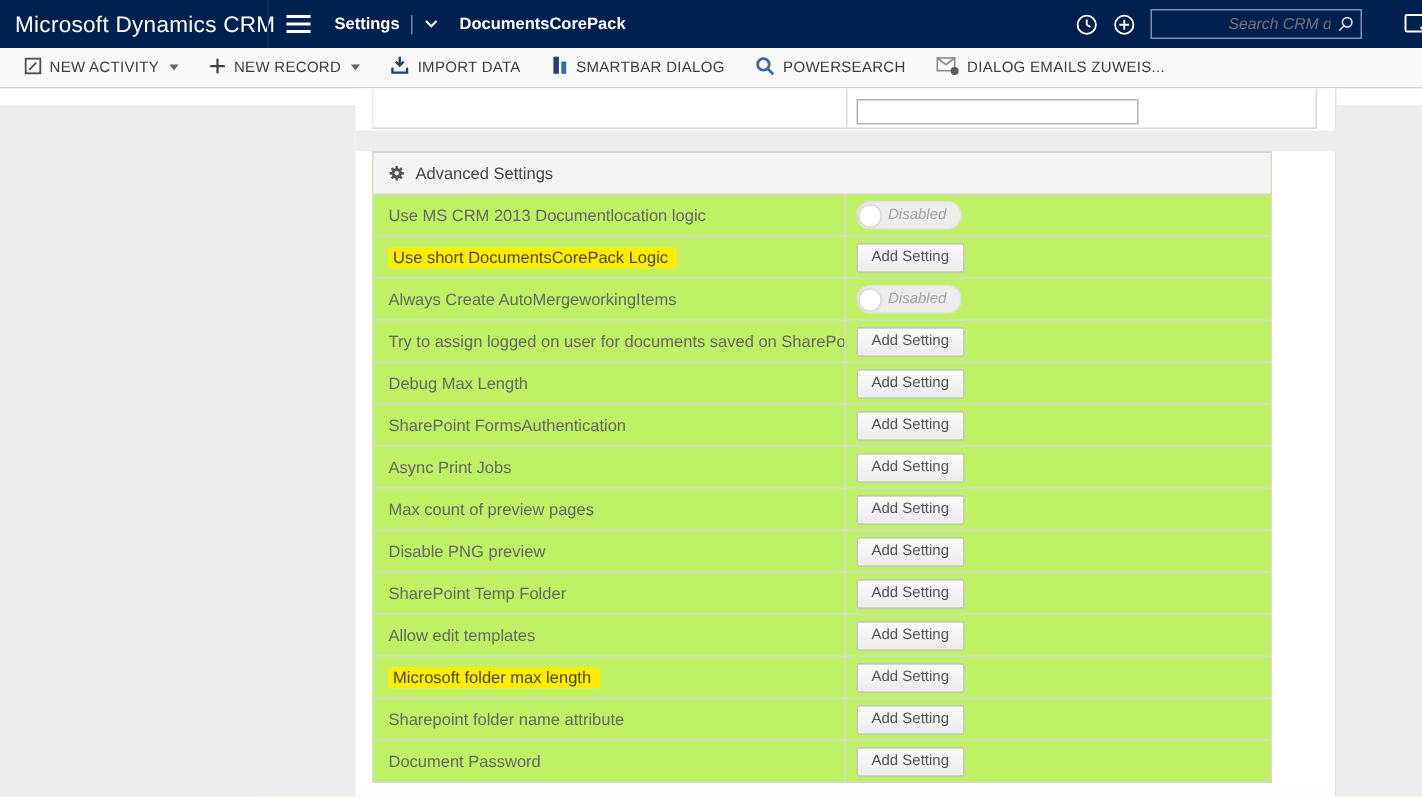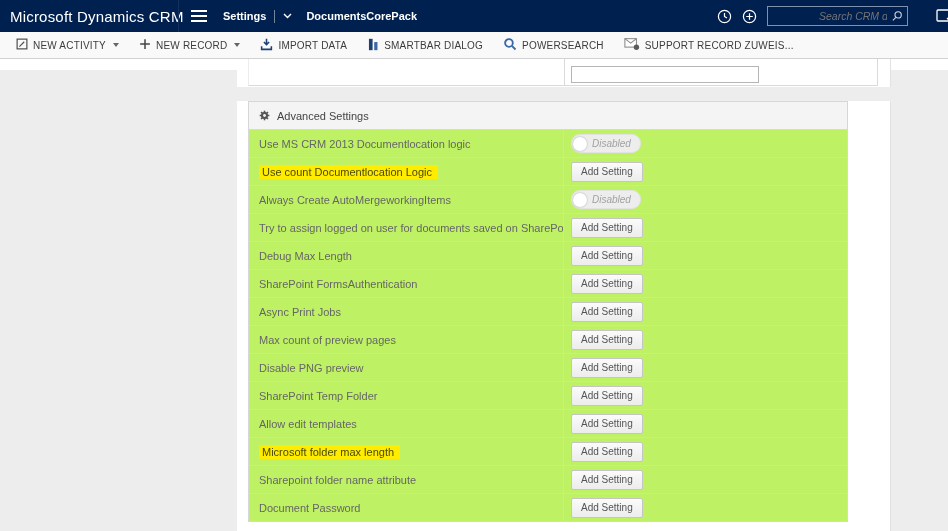--- a/index.html
+++ b/index.html
@@ -169,21 +169,21 @@
       <span>POWERSEARCH</span>
     </div>
     <div class="titem">
       <span>
         <svg width="16" height="14" viewBox="0 0 18 15">
             <rect x="1" y="1.5" width="13" height="9.5" fill="#fff" stroke="#8a8a8a" stroke-width="1.2"></rect>
             <path d="M1 1.5 L7.5 6.5 L14 1.5" fill="none" stroke="#8a8a8a" stroke-width="1.2"></path>
             <circle cx="14" cy="11.2" r="3" fill="#5b5b5b"></circle>
           </svg>
       </span>
-      <span>SUPPORT RECORD ZUWEIS...</span>
+      <span>DIALOG EMAILS ZUWEIS...</span>
     </div>
   </div>
 
   <div class="content">
     <div class="white-strip"></div>
     <div class="panel">
 
       <div class="partial-row">
         <div class="vdiv"></div>
         <input type="text" value="" style="">
@@ -214,21 +214,21 @@
     </div>
     <div class="cell-control">
                 <div class="toggle">
                   <span class="knob"></span>
                   <span class="toggle-label">Disabled</span>
                 </div>
               </div>
   </div>
             <div class="srow">
     <div class="cell-label">
-      <span class="label-text hl">Use count Documentlocation Logic</span>
+      <span class="label-text hl">Use short DocumentsCorePack Logic</span>
     </div>
     <div class="cell-control">
                 <button class="add-btn">Add Setting</button>
               </div>
   </div>
             <div class="srow">
     <div class="cell-label">
       <span class="label-text">Always Create AutoMergeworkingItems</span>
     </div>
     <div class="cell-control">

